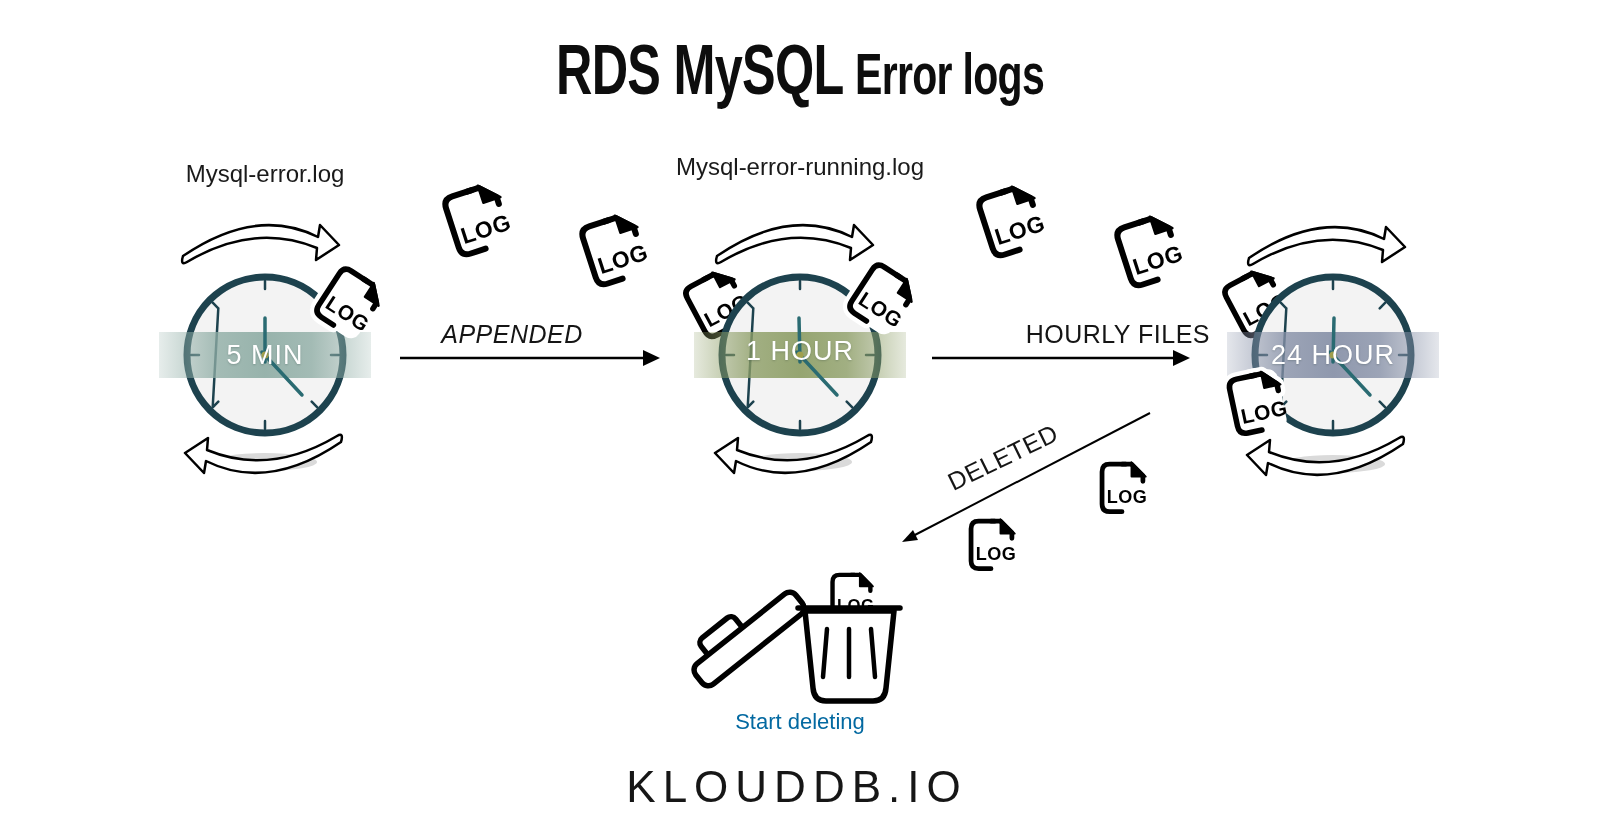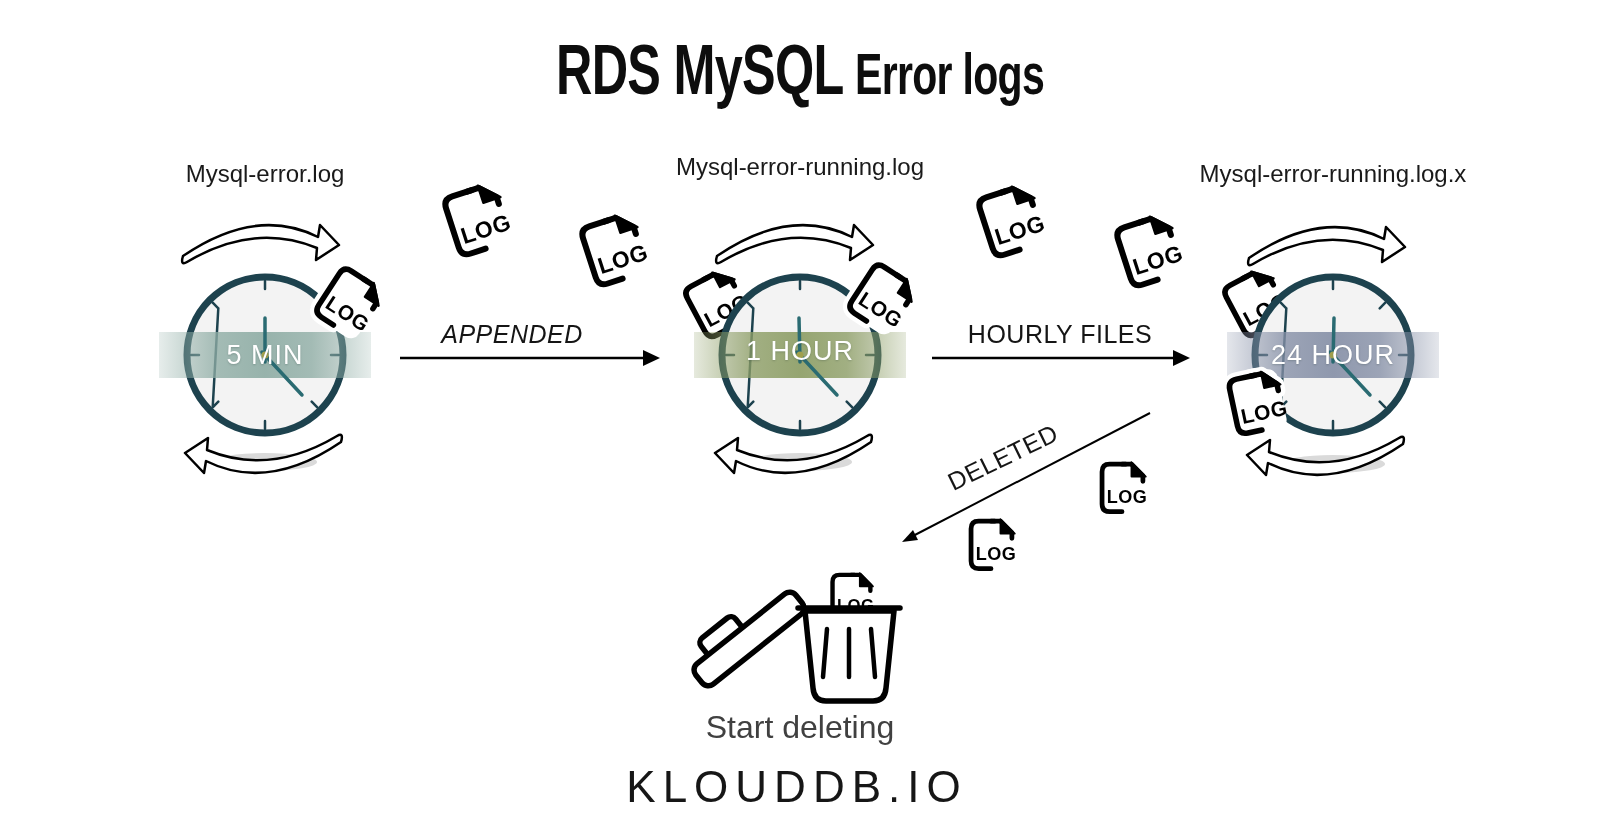--- a/index.html
+++ b/index.html
@@ -10,21 +10,21 @@
   .title-row{position:absolute;top:30px;left:0;width:1600px;display:flex;justify-content:center;
              align-items:baseline;gap:16px;transform:scaleX(0.72);}
   .title-main{font-size:70px;font-weight:700;letter-spacing:-1px;color:#0d0d0d;}
   .title-sub{font-size:57px;font-weight:700;letter-spacing:-1px;color:#0d0d0d;}
   .file-label{width:380px;font-size:24px;color:#1a1a1a;}
   .flow-label{width:300px;font-size:25px;letter-spacing:.5px;color:#151515;}
   .deleted-label{width:300px;font-size:25px;letter-spacing:.5px;color:#151515;
                  transform:rotate(-26deg);}
   .banner-label{width:212px;height:34px;line-height:46px;font-size:27px;color:#ffffff;
                 letter-spacing:1px;text-shadow:0 1px 2px rgba(40,60,55,.25);}
-  .caption{width:300px;font-size:32px;color:#404040;}
+  .caption{width:300px;font-size:22px;color:#0369a1;}
   .brand{width:640px;font-size:44px;letter-spacing:7px;color:#161616;}
   .hand{stroke:#2a6b72;stroke-width:3.5;stroke-linecap:round;}
   .tickline{stroke:#1d424e;stroke-width:2.5;stroke-linecap:round;}
   .logtxt{font-family:"Liberation Sans",sans-serif;font-weight:700;font-size:19px;
           letter-spacing:.5px;fill:#000;}
 </style>
 </head>
 <body>
 
 <div class="canvas">
@@ -195,24 +195,23 @@
     </g>
   </svg>
 
   <div class="title-row">
     <span class="title-main">RDS MySQL</span>
     <span class="title-sub">Error logs</span>
   </div>
 
   <div class="lbl file-label" style="left:75px;top:160px;">Mysql-error.log</div>
   <div class="lbl file-label" style="left:610px;top:153px;">Mysql-error-running.log</div>
-  <div class="lbl file-label" style="left:1143px;top:160px;">Mysql-error-running.log.x</div>
 
   <div class="lbl flow-label" style="left:362px;top:320px;font-style:italic;">APPENDED</div>
-  <div class="lbl flow-label" style="left:910px;top:320px;">HOURLY FILES</div>
+  <div class="lbl flow-label" style="left:910px;top:320px;text-align:right;">HOURLY FILES</div>
   <div class="lbl deleted-label" style="left:853px;top:443px;">DELETED</div>
 
   <div class="lbl banner-label" style="left:159px;top:332px;">5 MIN</div>
   <div class="lbl banner-label" style="left:694px;top:328px;">1 HOUR</div>
   <div class="lbl banner-label" style="left:1227px;top:332px;">24 HOUR</div>
 
   <div class="lbl caption" style="left:650px;top:709px;">Start deleting</div>
   <div class="lbl brand" style="left:477px;top:762px;">KLOUDDB.IO</div>
 </div>
 

